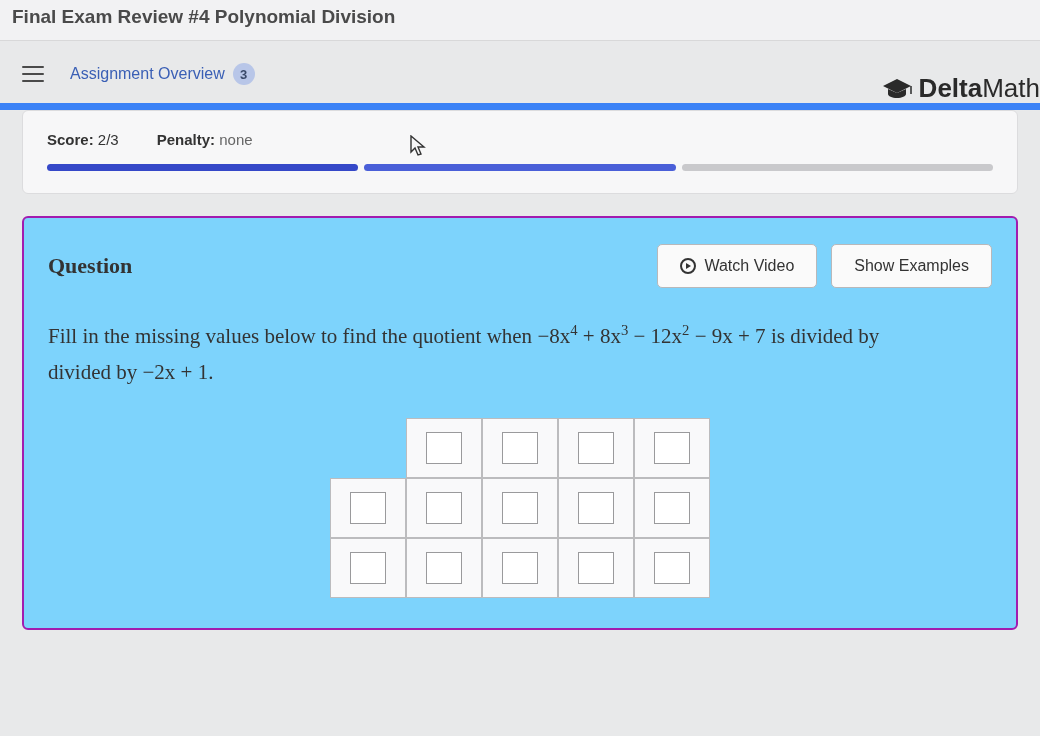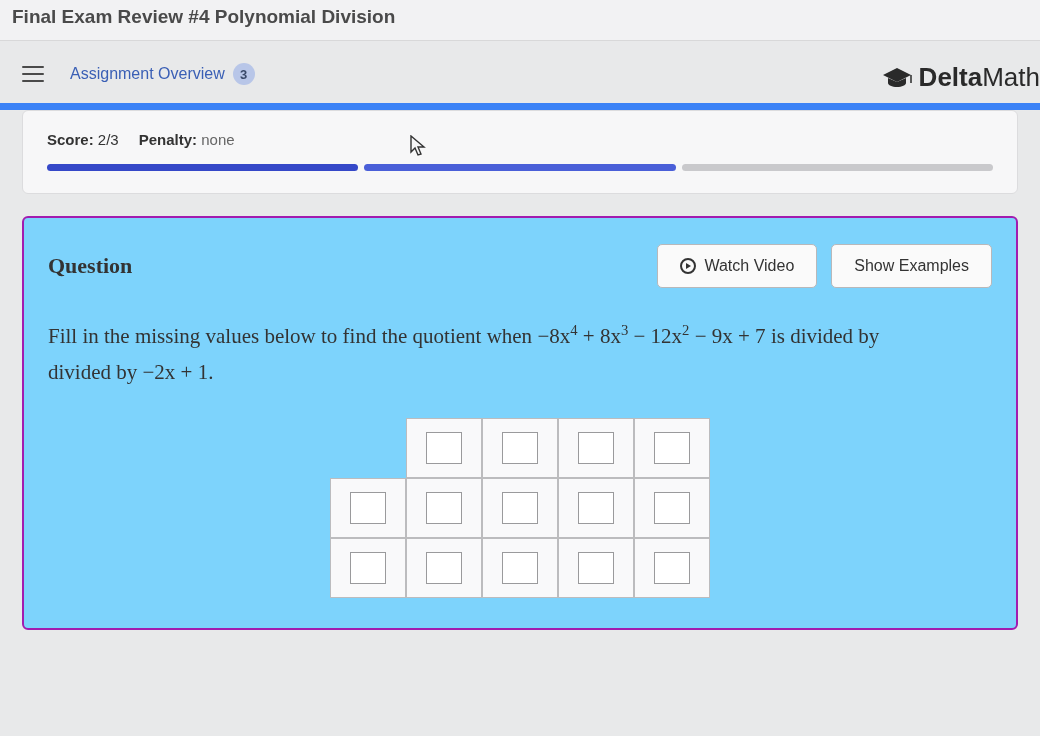--- a/index.html
+++ b/index.html
@@ -48,21 +48,21 @@
     background: #b8c6e8;
     color: #3a4a6a;
     border-radius: 50%;
     width: 22px; height: 22px;
     font-size: 13px;
     margin-left: 8px;
     font-weight: 600;
   }
   .brand {
     position: absolute;
-    right: 0; top: 7px;
+    right: 0; top: 18px;
     display: flex; align-items: center;
     font-size: 26px;
     font-weight: 400;
     color: #2a2a2a;
   }
   .brand .bold { font-weight: 700; }
   .grad-cap { margin-right: 6px; }
   .section-title {
     font-family: Georgia, "Times New Roman", serif;
     font-size: 27px;
@@ -70,21 +70,21 @@
     color: #333;
     padding: 28px 22px 30px;
   }
   .score-card {
     margin: 0 22px;
     background: #f7f7f8;
     border: 1px solid #dcdcde;
     border-radius: 6px;
     padding: 20px 24px 22px;
   }
-  .score-row { display: flex; gap: 20px; font-size: 15px; margin-bottom: 16px;}
+  .score-row { display: flex; gap: 38px; font-size: 15px; margin-bottom: 16px;}
   .score-label { font-weight: 700; color: #333; }
   .score-val { font-weight: 400; }
   .penalty-label { font-weight: 700; color: #333; margin-left: 0;}
   .penalty-val { font-weight: 400; color: #666;}
   .progress {
     display: flex; gap: 6px; height: 7px;
   }
   .progress > div { flex: 1; border-radius: 4px; }
   .seg-done { background: #3548c8; }
   .seg-cur  { background: #4a5fd8; }

